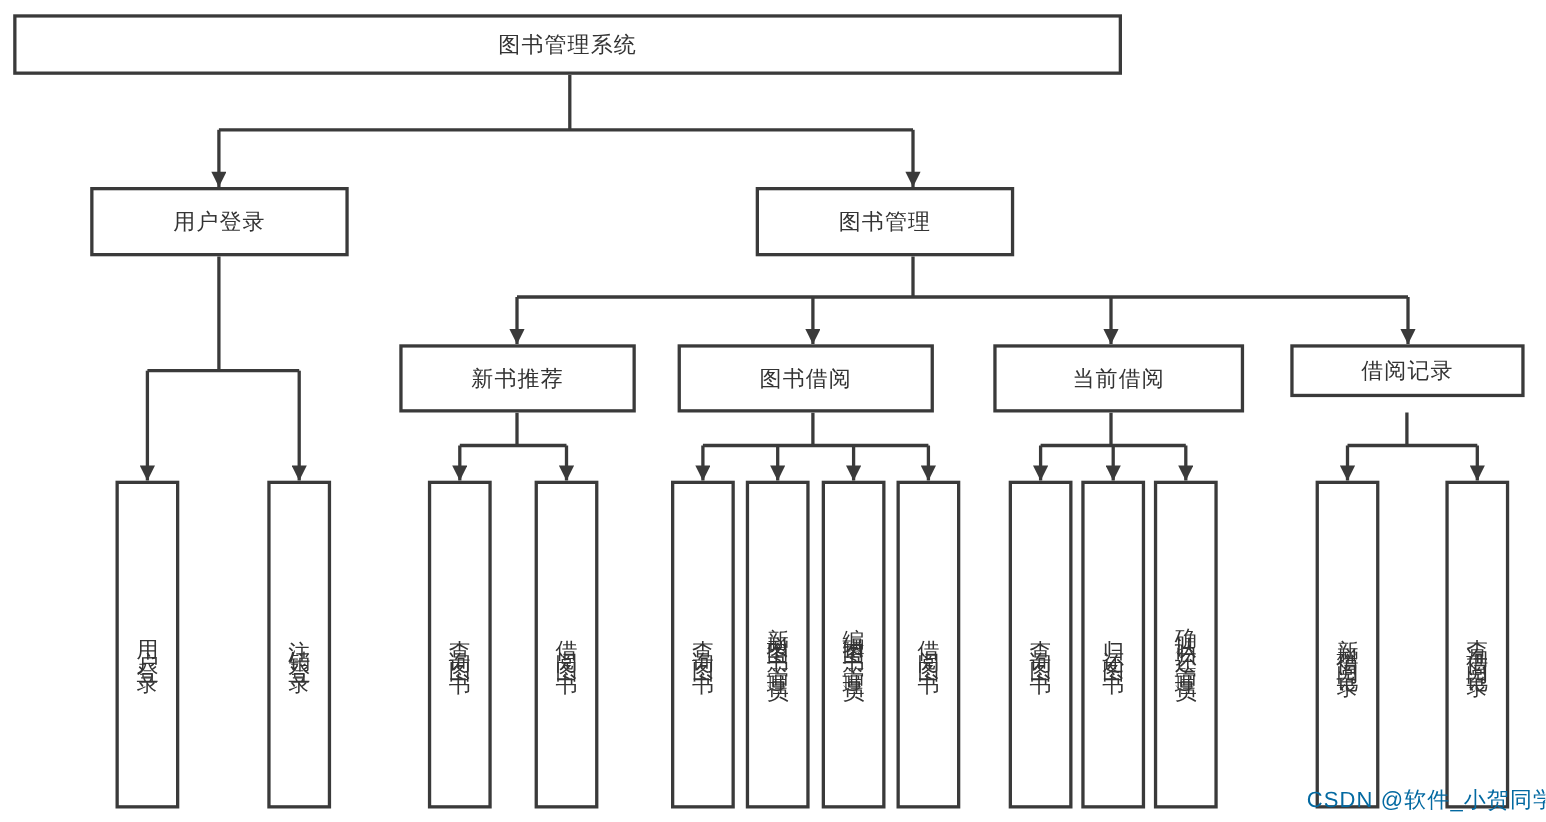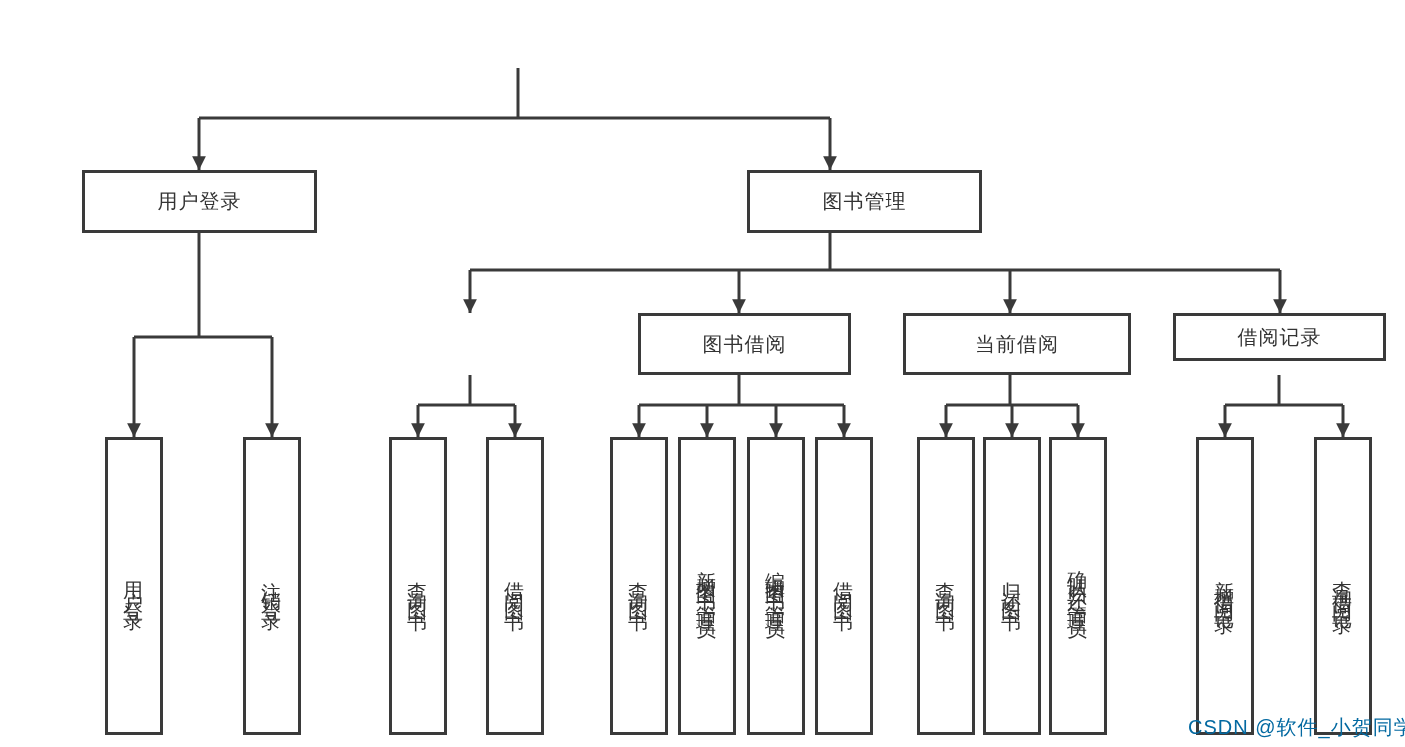--- a/index.html
+++ b/index.html
@@ -74,25 +74,27 @@
       <path d="M1012,405 V437" marker-end="url(#arrow)"></path>
       <path d="M1078,405 V437" marker-end="url(#arrow)"></path>
 
       <path d="M1279,375 V405"></path>
       <path d="M1225,405 H1343"></path>
       <path d="M1225,405 V437" marker-end="url(#arrow)"></path>
       <path d="M1343,405 V437" marker-end="url(#arrow)"></path>
     </g>
   </svg>
 
+  <div class="hbox" style="left:12px;top:13px;width:1008px;height:55px">图书管理系统</div>
 
   <div class="hbox" style="left:82px;top:170px;width:235px;height:63px">用户登录</div>
-  <div class="hbox" style="left:747px;top:170px;width:235px;height:63px">图书管理</div>
+  <div class="hbox" style="left:687px;top:170px;width:235px;height:63px">图书管理</div>
 
-  <div class="hbox" style="left:638px;top:313px;width:213px;height:62px">图书借阅</div>
+  <div class="hbox" style="left:363px;top:313px;width:215px;height:62px">新书推荐</div>
+  <div class="hbox" style="left:616px;top:313px;width:233px;height:62px">图书借阅</div>
   <div class="hbox" style="left:903px;top:313px;width:228px;height:62px">当前借阅</div>
   <div class="hbox" style="left:1173px;top:313px;width:213px;height:48px">借阅记录</div>
 
   <div class="vbox" style="left:105px">用户登录</div>
   <div class="vbox" style="left:243px">注销登录</div>
 
   <div class="vbox" style="left:389px">查询图书</div>
   <div class="vbox" style="left:486px">借阅图书</div>
 
   <div class="vbox" style="left:610px">查询图书</div>

